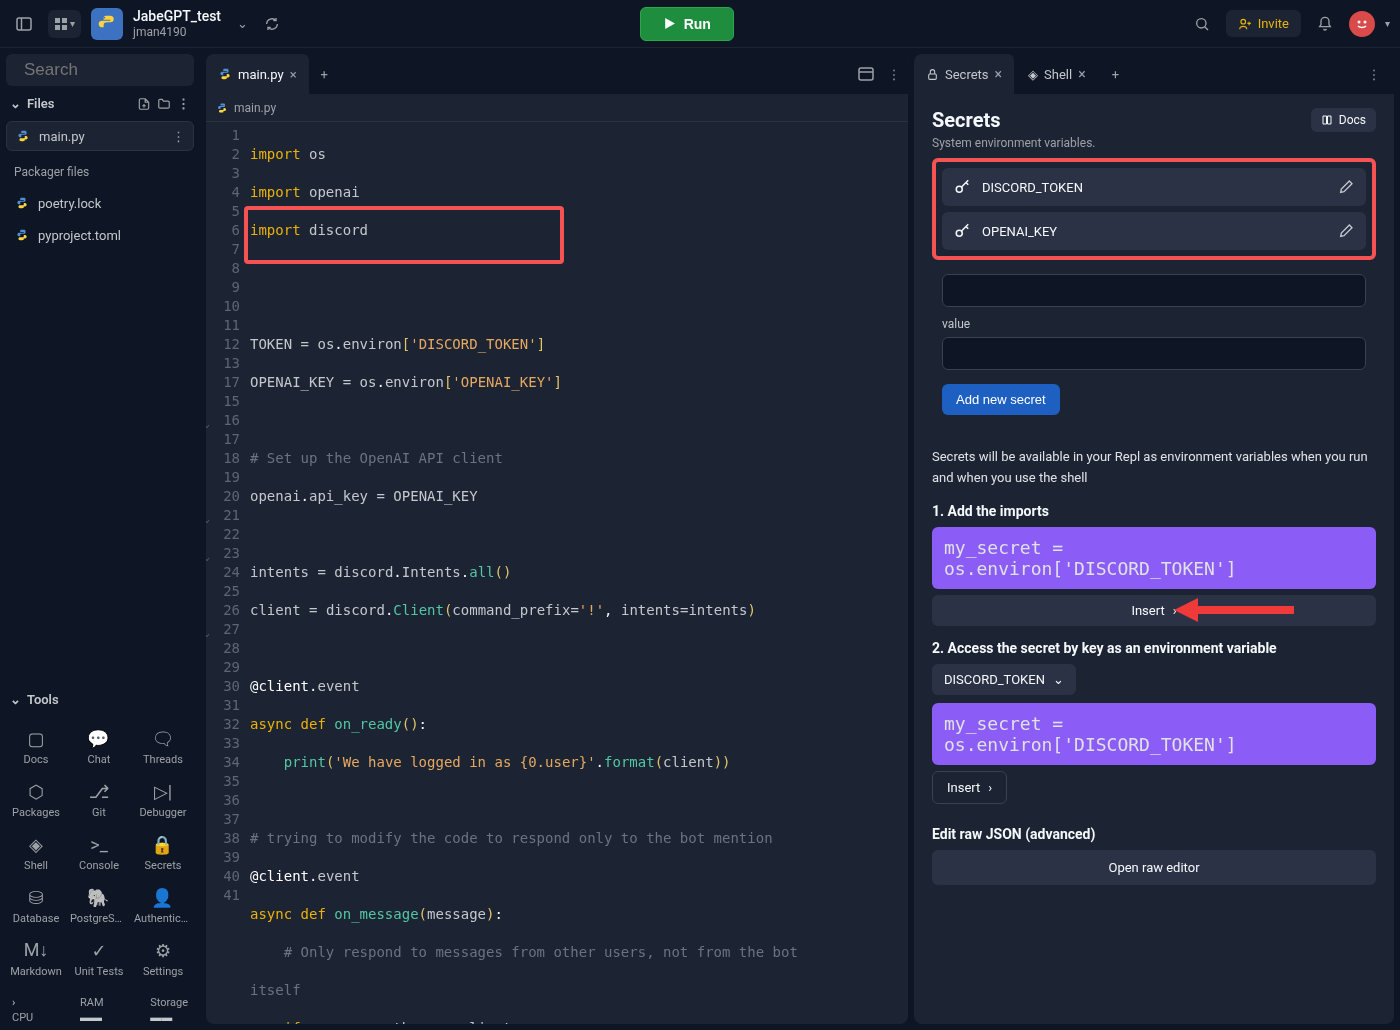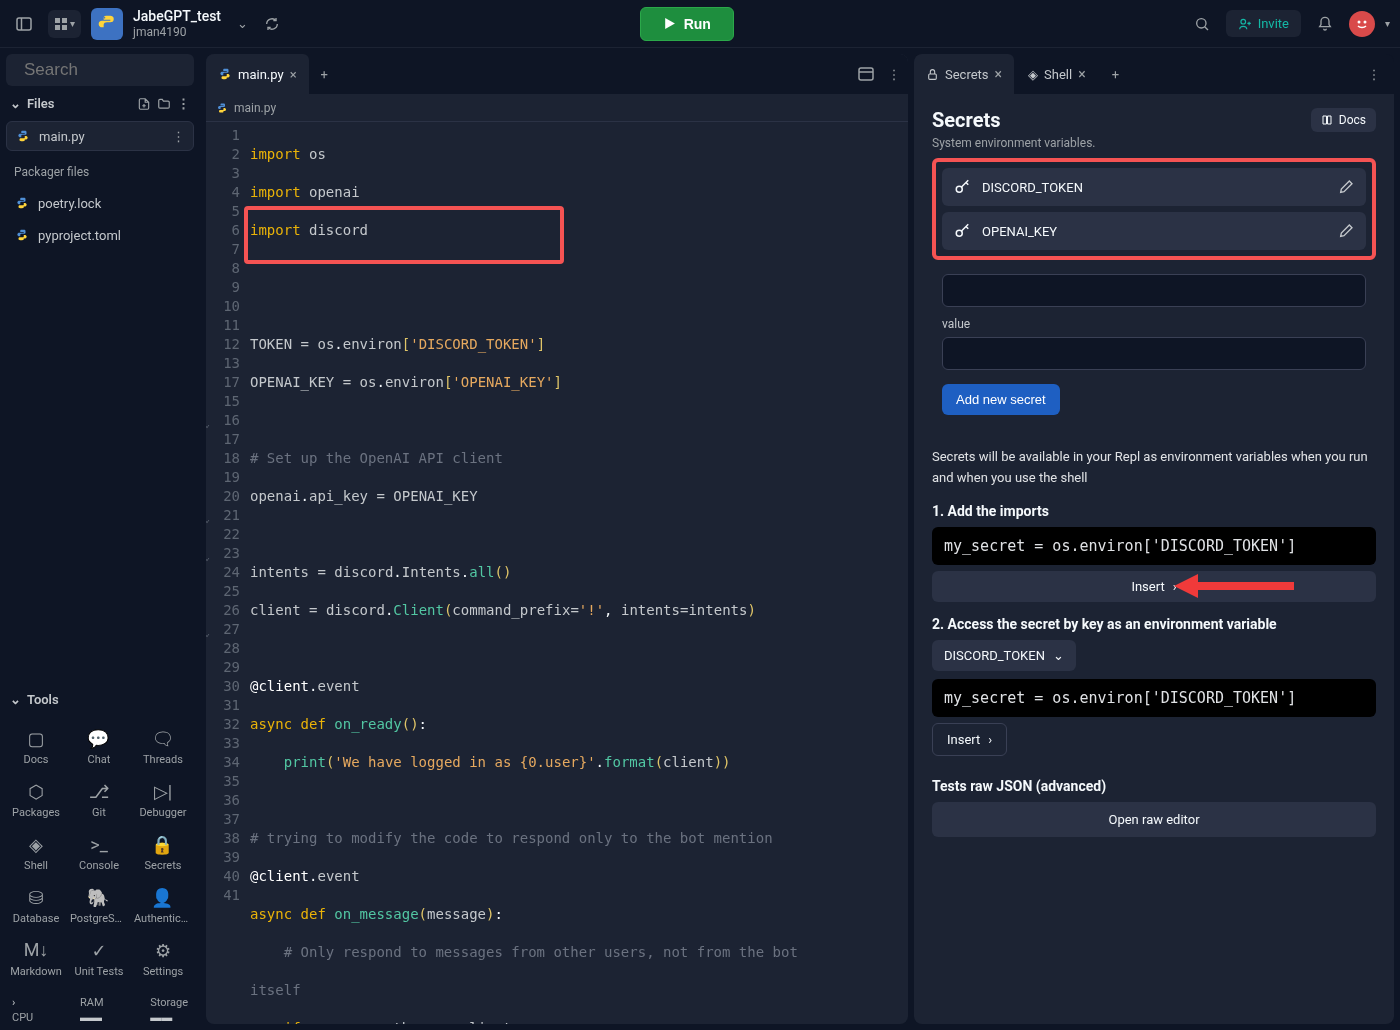--- a/index.html
+++ b/index.html
@@ -45,21 +45,21 @@
   font-weight: 600;
   font-size: 14px;
   padding: 8px 22px;
   border-radius: 6px;
   display: flex; align-items: center; gap: 8px;
   cursor: pointer;
   margin-left:-100px;
 }
 .invite-btn {
   background: #1c2333;
-  color: #14b8a6;
+  color: #eab308;
   padding: 6px 12px;
   border-radius: 6px;
   display: flex; align-items: center; gap: 6px;
   cursor: pointer;
   font-size: 13px;
 }
 .avatar {
   width: 26px; height: 26px;
   border-radius: 50%;
   background: #d94a4a;
@@ -295,25 +295,25 @@
   border: none;
   padding: 8px 14px;
   border-radius: 6px;
   margin: 14px 10px 18px 10px;
   cursor: pointer;
   font-size:13px;
 }
 .info-text { font-size: 13px; color: #e0e2e5; line-height: 1.6; margin: 14px 0; }
 .step-title { font-weight: 700; font-size: 14px; margin: 14px 0 8px 0; }
 .code-block {
-  background: #000000;
+  background: #8b5cf6;
   border-radius: 6px;
   padding: 10px 12px;
   font-family: "SF Mono", Menlo, monospace;
-  font-size: 15px;
+  font-size: 18px;
   color: #e0e2e5;
 }
 .insert-row {
   background: #2b3245;
   border-radius: 6px;
   margin-top:6px;
   padding: 8px 0;
   display:flex;align-items:center;justify-content:center;gap:8px;
   cursor:pointer;
   position:relative;
@@ -766,17 +766,17 @@
       <div class="dropdown-pill">
         <span>DISCORD_TOKEN</span>
         <span>⌄</span>
       </div>
       <div class="code-block" style="margin-top:8px;">my_secret = os.environ['DISCORD_TOKEN']</div>
       <div class="insert-btn-sm">
         <span>Insert</span>
         <span>›</span>
       </div>
 
-      <div class="step-title" style="margin-top:22px;">Tests raw JSON (advanced)</div>
+      <div class="step-title" style="margin-top:22px;">Edit raw JSON (advanced)</div>
       <div class="raw-editor-btn">Open raw editor</div>
     </div>
   </div>
 </div>
 
 </body></html>

